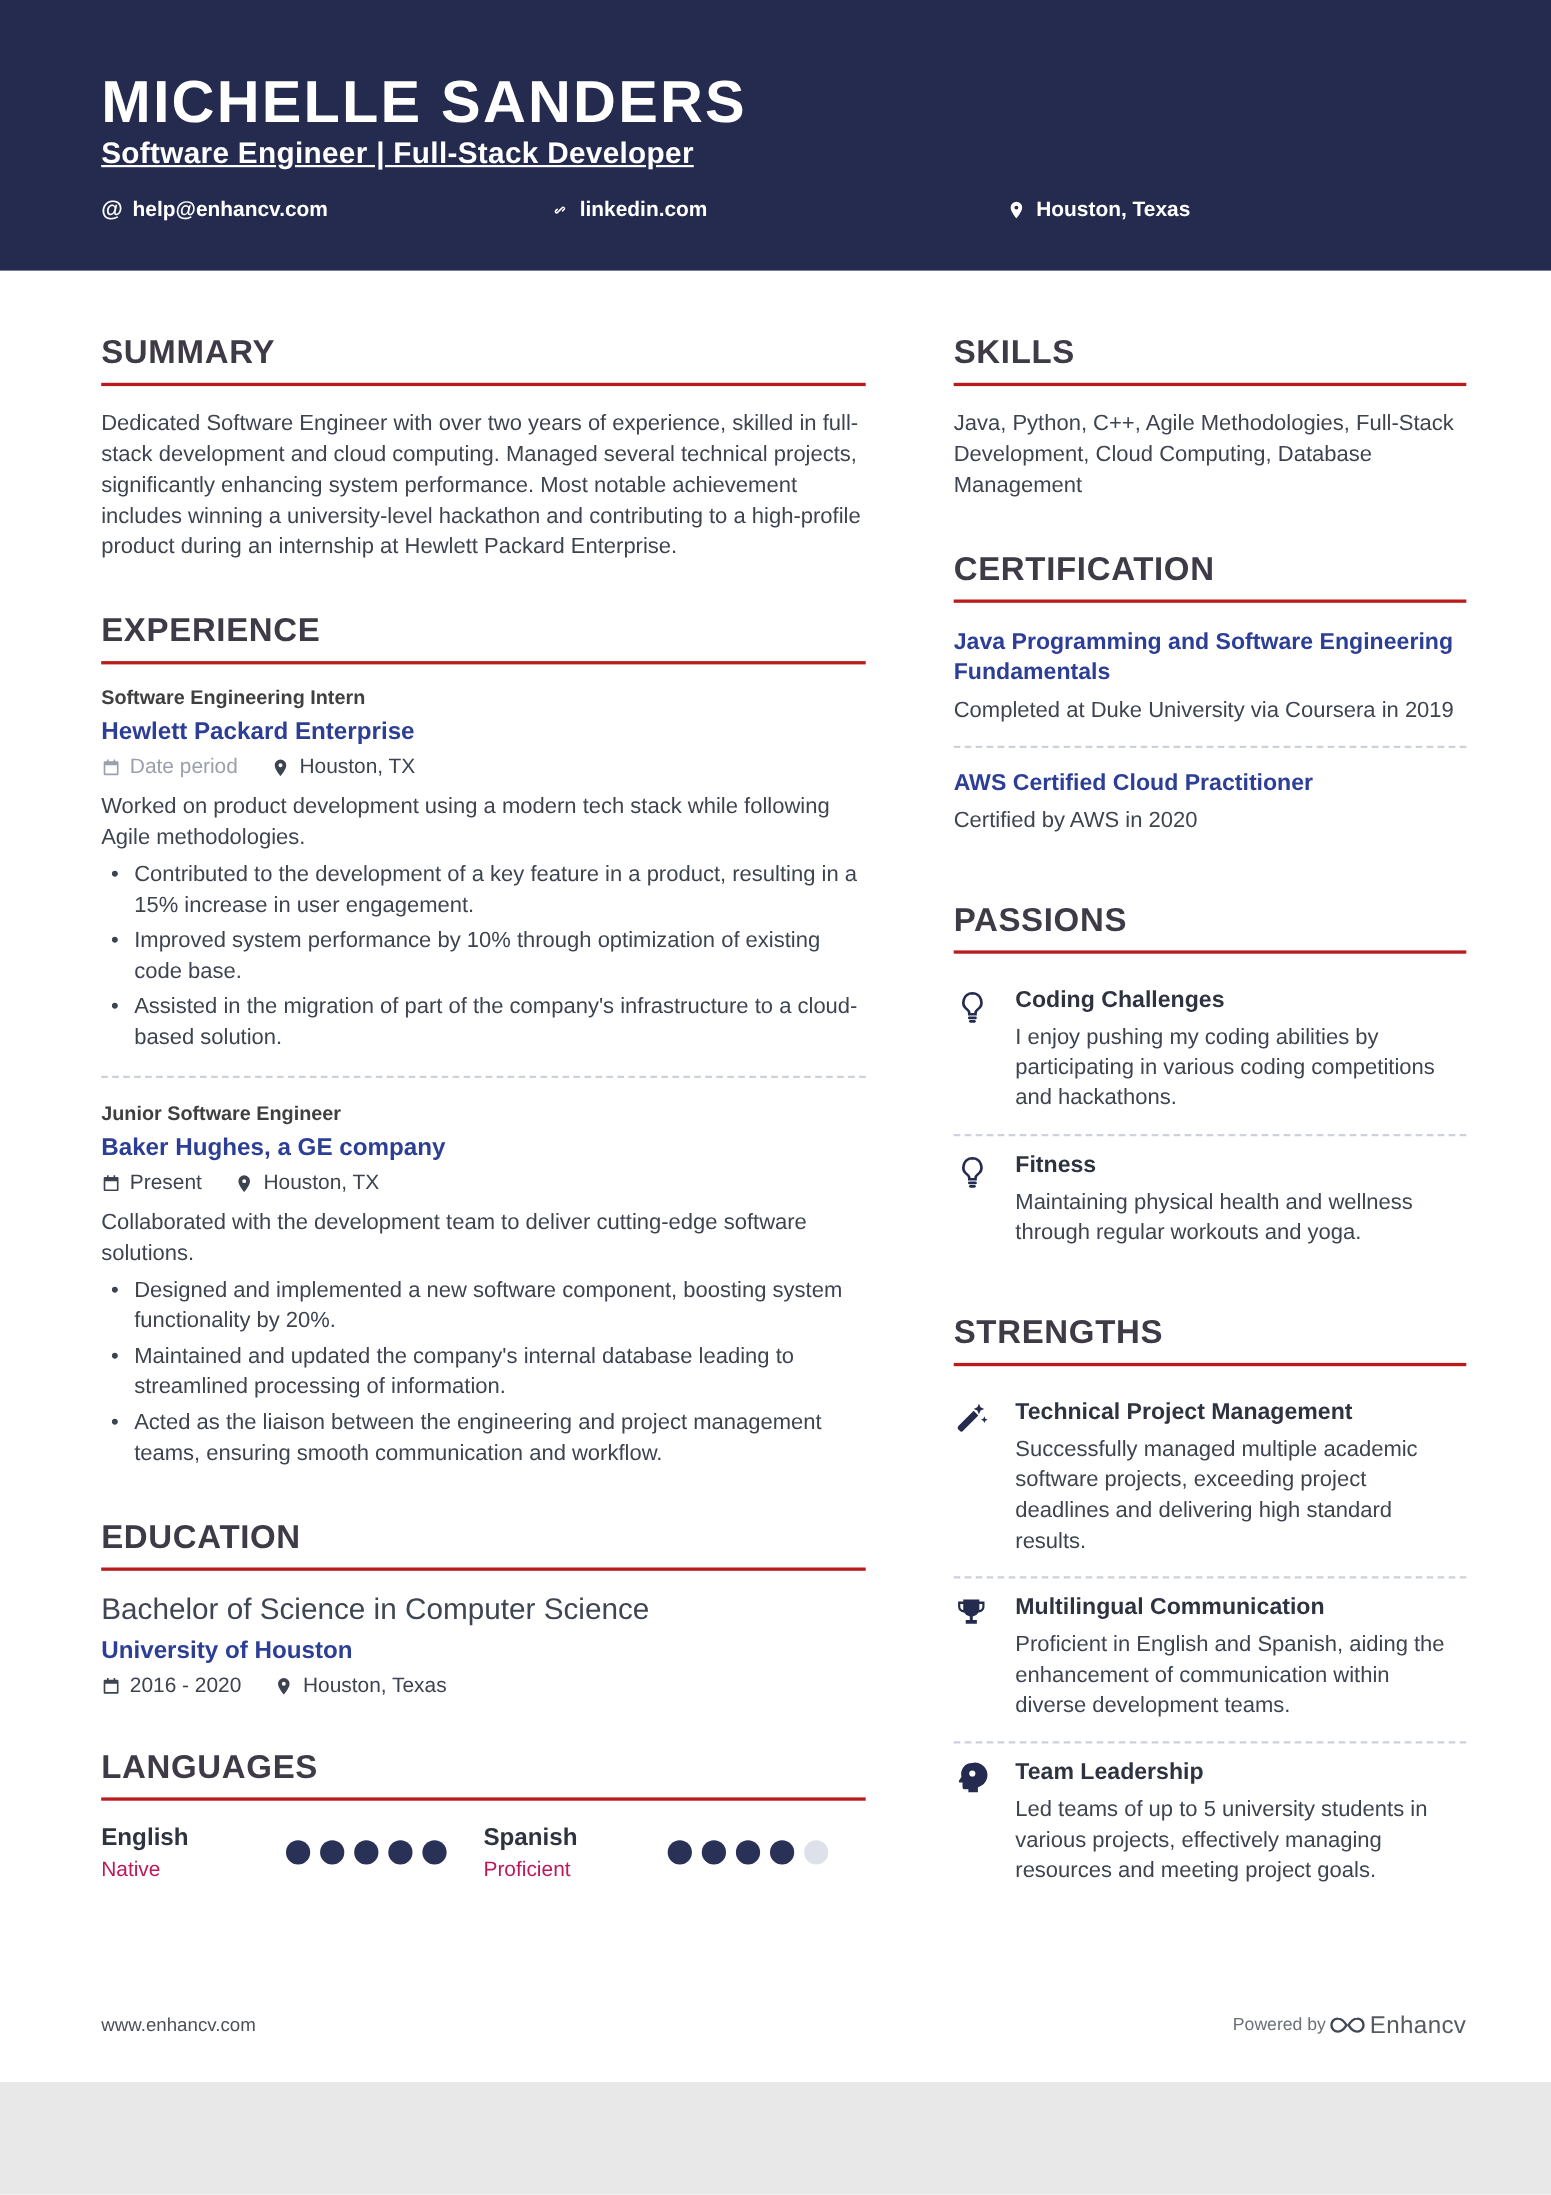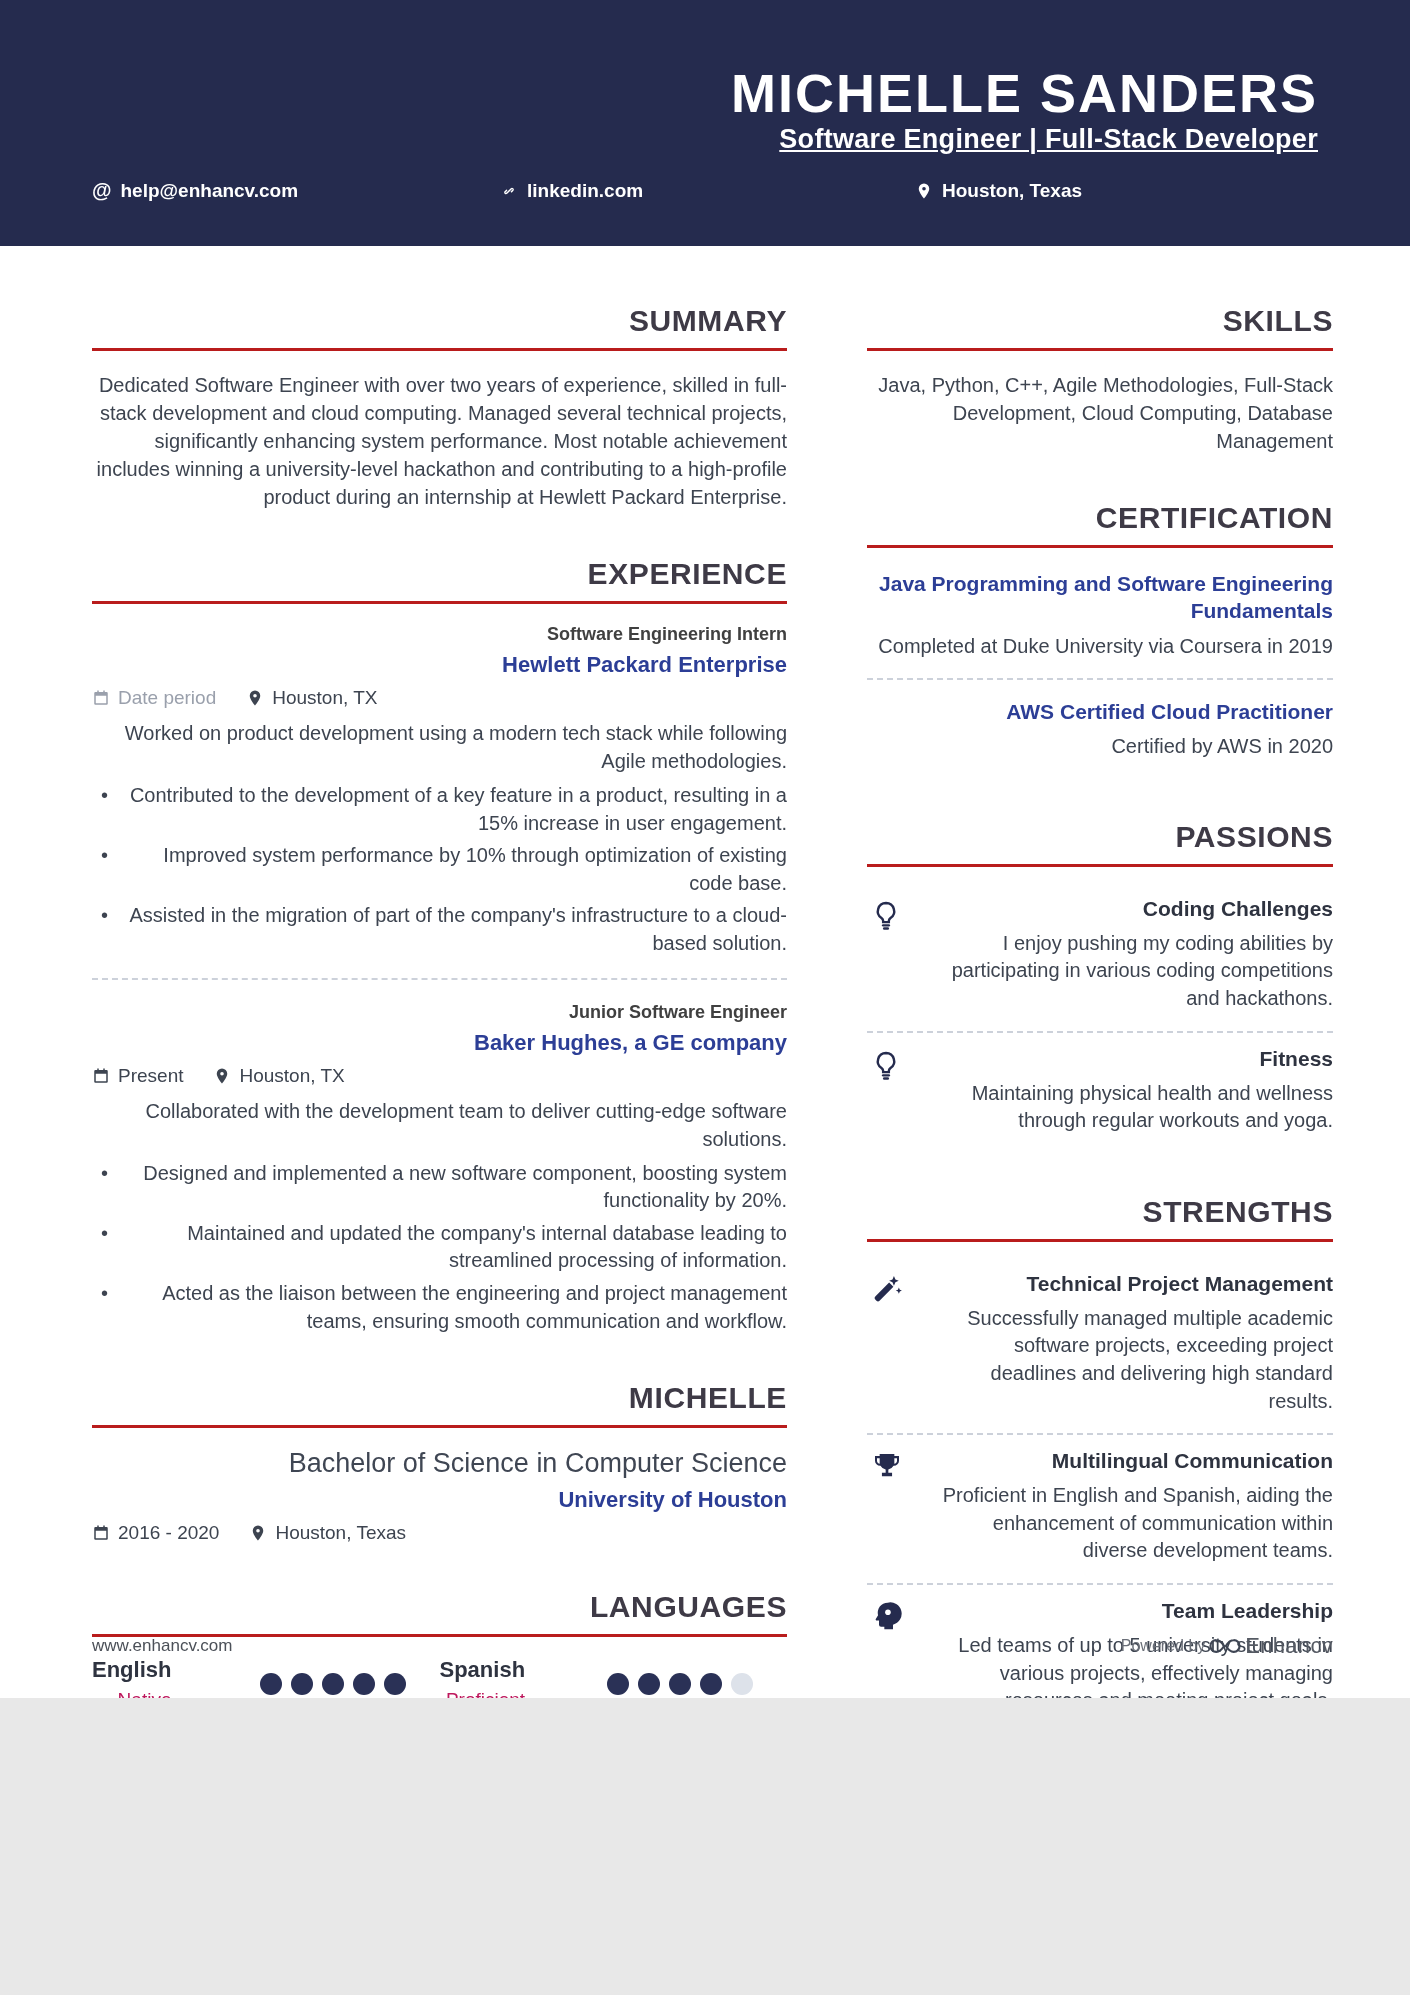--- a/index.html
+++ b/index.html
@@ -1,20 +1,20 @@
 <!DOCTYPE html>
 <html><head>
 <meta charset="utf-8">
 <style>
   * { margin:0; padding:0; box-sizing:border-box; }
   html,body { background:#e8e8e8; }
   body { font-family:"Liberation Sans", sans-serif; }
   .page {
-    width:1410px; height:1698px; margin:0 auto; background:#ffffff;
-    position:relative; overflow:hidden;text-align:right;
+    width:1410px; height:1893px; margin:0 auto; background:#ffffff;
+    position:relative; overflow:hidden;
   }
   
   .header { background:#252b4e; color:#ffffff; padding:62px 92px 44px 92px; }
   .name { font-size:54px; font-weight:800; letter-spacing:2px; }
   .headline { font-size:27px; font-weight:700; letter-spacing:.3px;text-decoration:underline; }
   .contacts { display:flex; align-items:center; margin-top:24px; font-size:19px; font-weight:700; }
   .contact { display:flex; align-items:center; gap:9px; }
   .contact .cicon { display:inline-flex; align-items:center; color:#ffffff; }
   .contact.c-email { width:408px; }
   .contact.c-link  { width:415px; }
@@ -170,21 +170,21 @@
           <p class="entry-desc">Collaborated with the development team to deliver cutting-edge software solutions.</p>
           <ul class="bullets">
             <li>Designed and implemented a new software component, boosting system functionality by 20%.</li>
             <li>Maintained and updated the company's internal database leading to streamlined processing of information.</li>
             <li>Acted as the liaison between the engineering and project management teams, ensuring smooth communication and workflow.</li>
           </ul>
         </div>
       </div>
 
       <div class="section">
-        <div class="section-heading">MICHELLE</div>
+        <div class="section-heading">EDUCATION</div>
         <div class="degree">Bachelor of Science in Computer Science</div>
         <div class="school">University of Houston</div>
         <div class="meta-row">
           <span class="meta-item">
             <span class="micon">
               <svg viewBox="0 0 24 24" width="18" height="18" fill="currentColor">
                   <path d="M7 2h2v2h6V2h2v2h2.5A1.5 1.5 0 0 1 21 5.5v14a1.5 1.5 0 0 1-1.5 1.5h-15A1.5 1.5 0 0 1 3 19.5v-14A1.5 1.5 0 0 1 4.5 4H7V2zM5 9v10h14V9H5z"></path>
                 </svg>
             </span>
             <span>2016 - 2020</span>

